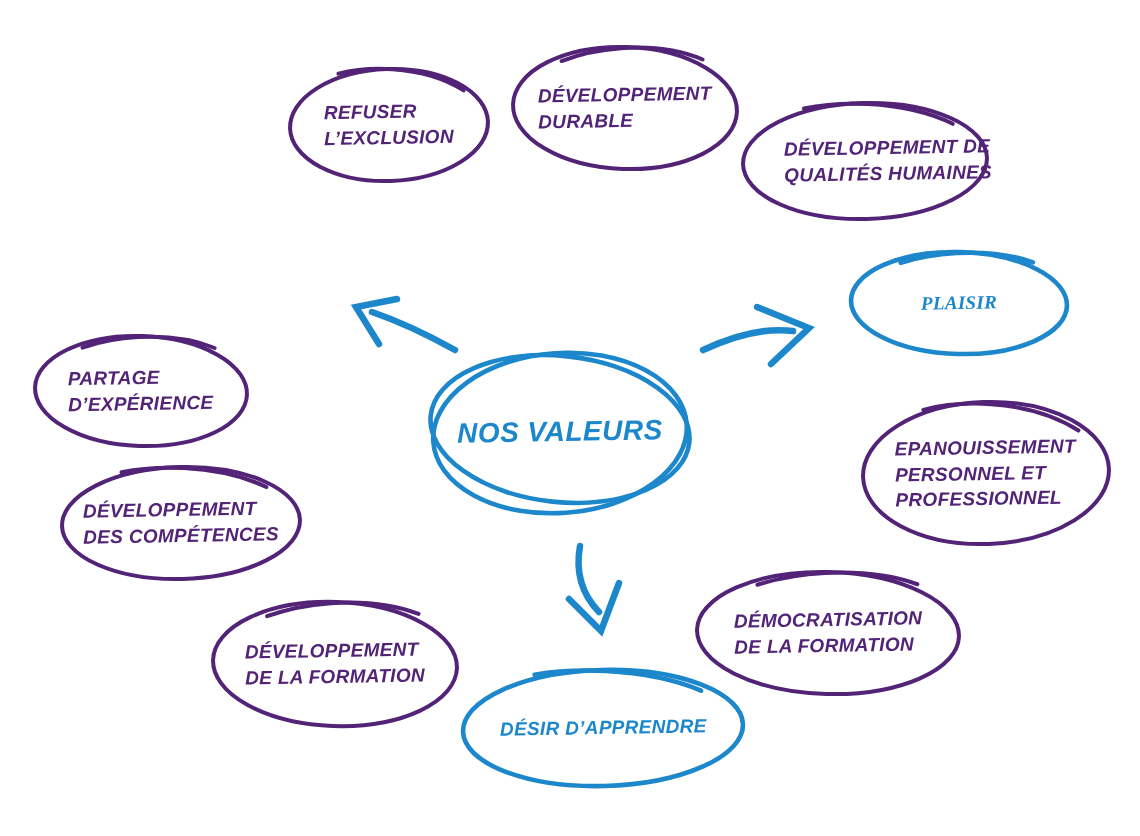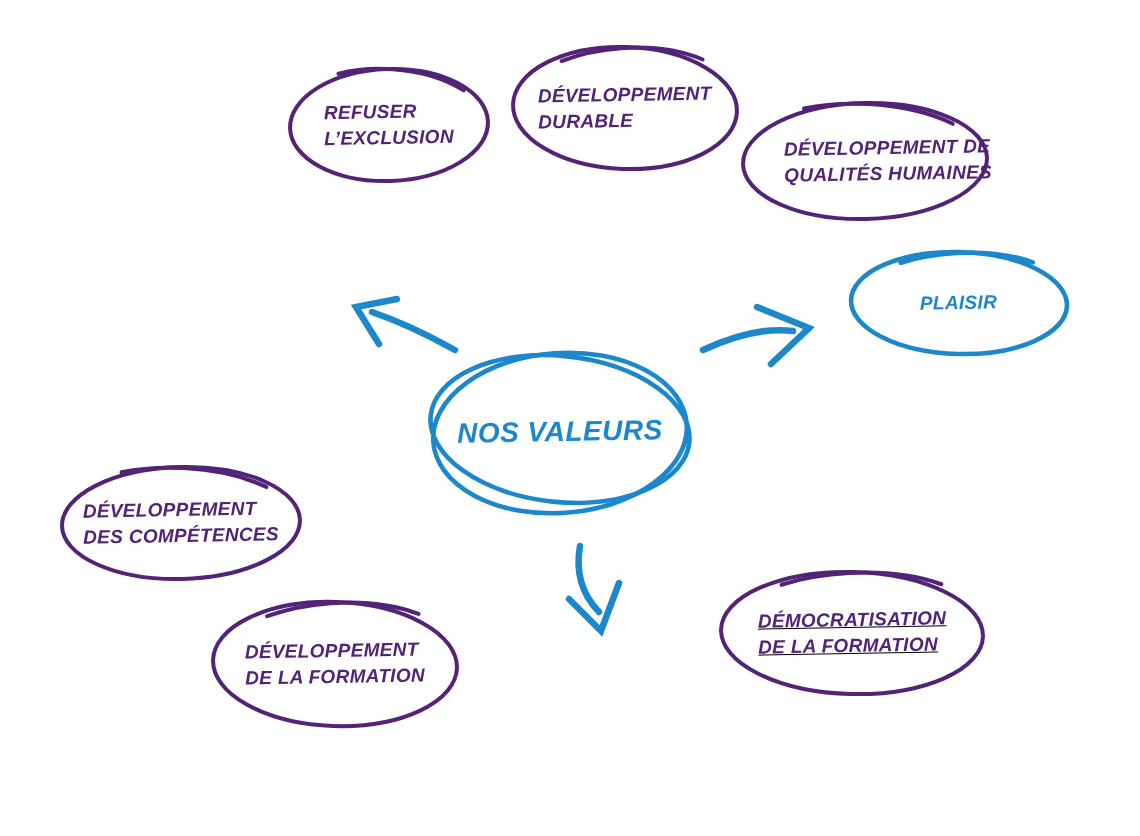--- a/index.html
+++ b/index.html
@@ -40,22 +40,22 @@
   }
   
   .n-refuser        {left:285px;top:64px; width:208px;height:122px;}
   .n-durable        {left:508px;top:42px; width:234px;height:132px;}
   .n-qualites       {left:738px;top:98px; width:254px;height:126px;justify-content:flex-end;}
   .n-responsa       {left:78px; top:178px;width:274px;height:146px;}
   .n-partage        {left:30px; top:331px;width:222px;height:120px;}
   .n-competences    {left:57px; top:462px;width:248px;height:122px;}
   .n-devformation   {left:208px;top:597px;width:254px;height:134px;}
   .n-desir          {left:458px;top:665px;width:290px;height:126px;}
-  .n-democratisation{left:716px;top:567px;width:272px;height:132px;text-decoration:underline;}
-  .n-plaisir        {left:846px;top:247px;width:226px;height:112px;}
+  .n-democratisation{left:692px;top:567px;width:272px;height:132px;}
+  .n-plaisir        {left:846px;top:247px;width:226px;height:112px;font-family:Liberation Serif, serif;}
   .n-epanouissement {left:858px;top:397px;width:256px;height:152px;}
   .n-center         {left:426px;top:340px;width:268px;height:184px;}
   .n-center .label{font-size:28px;letter-spacing:.5px;}
   #arrows{position:absolute;inset:0;width:1140px;height:836px;pointer-events:none;}
   #arrows path{fill:none;stroke:var(--blue);stroke-width:6.5px;stroke-linecap:round;stroke-linejoin:miter;}
 </style>
 </head>
 <body>
 
 <div id="page">
@@ -111,44 +111,68 @@
   </div>
 
   <div class="node n-plaisir blue">
     <svg viewBox="0 0 226 112">
       <ellipse cx="113" cy="56" rx="108" ry="51" transform="rotate(1.5 113 56)"></ellipse>
       <ellipse class="overlap" pathLength="100" cx="113" cy="54" rx="110" ry="48" transform="rotate(-3 113 54)"></ellipse>
     </svg>
     <div class="label">PLAISIR</div>
   </div>
 
+  <div class="node n-epanouissement purple">
+    <svg viewBox="0 0 256 152">
+      <ellipse cx="128" cy="76" rx="123" ry="71" transform="rotate(-2 128 76)"></ellipse>
+      <ellipse class="overlap" pathLength="100" cx="128" cy="74" rx="125" ry="67" transform="rotate(4 128 74)"></ellipse>
+    </svg>
+    <div class="label">EPANOUISSEMENT
+PERSONNEL ET
+PROFESSIONNEL</div>
+  </div>
 
   <div class="node n-democratisation purple">
     <svg viewBox="0 0 272 132">
       <ellipse cx="136" cy="66" rx="131" ry="61" transform="rotate(1.5 136 66)"></ellipse>
       <ellipse class="overlap" pathLength="100" cx="136" cy="64" rx="133" ry="58" transform="rotate(-3 136 64)"></ellipse>
     </svg>
     <div class="label">DÉMOCRATISATION
 DE LA FORMATION</div>
   </div>
 
+  <div class="node n-desir blue">
+    <svg viewBox="0 0 290 126">
+      <ellipse cx="145" cy="63" rx="140" ry="58" transform="rotate(-1.5 145 63)"></ellipse>
+      <ellipse class="overlap" pathLength="100" cx="145" cy="61" rx="142" ry="55" transform="rotate(3 145 61)"></ellipse>
+    </svg>
+    <div class="label">DÉSIR D’APPRENDRE</div>
+  </div>
 
   <div class="node n-devformation purple">
     <svg viewBox="0 0 254 134">
       <ellipse cx="127" cy="67" rx="122" ry="62" transform="rotate(2 127 67)"></ellipse>
       <ellipse class="overlap" pathLength="100" cx="127" cy="65" rx="124" ry="59" transform="rotate(-4 127 65)"></ellipse>
     </svg>
     <div class="label">DÉVELOPPEMENT
 DE LA FORMATION</div>
   </div>
 
   <div class="node n-competences purple">
     <svg viewBox="0 0 248 122">
       <ellipse cx="124" cy="61" rx="119" ry="56" transform="rotate(-1.5 124 61)"></ellipse>
       <ellipse class="overlap" pathLength="100" cx="124" cy="59" rx="121" ry="53" transform="rotate(3 124 59)"></ellipse>
     </svg>
     <div class="label">DÉVELOPPEMENT
 DES COMPÉTENCES</div>
   </div>
 
+  <div class="node n-partage purple">
+    <svg viewBox="0 0 222 120">
+      <ellipse cx="111" cy="60" rx="106" ry="55" transform="rotate(2 111 60)"></ellipse>
+      <ellipse class="overlap" pathLength="100" cx="111" cy="58" rx="108" ry="52" transform="rotate(-3 111 58)"></ellipse>
+    </svg>
+    <div class="label">PARTAGE
+D’EXPÉRIENCE</div>
+  </div>
 
 
 </div>
 
 </body></html>

